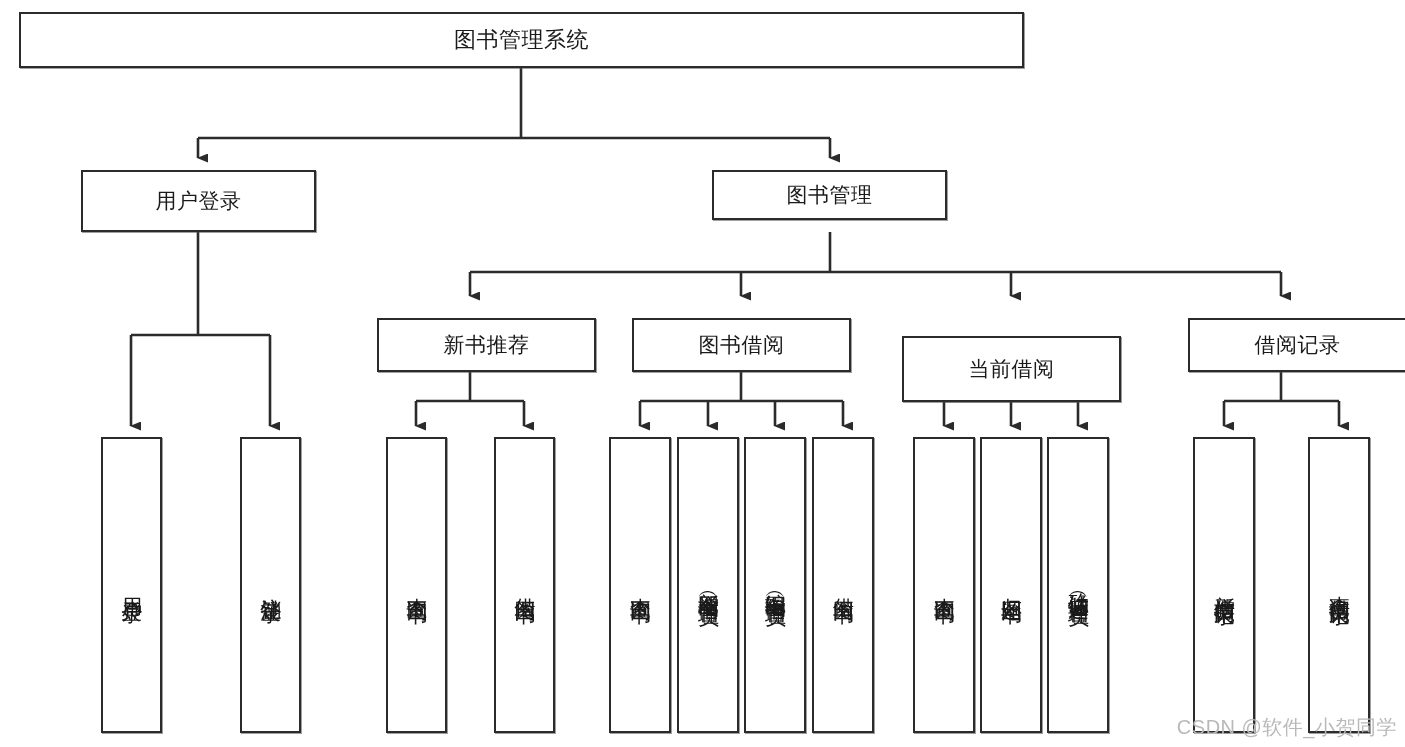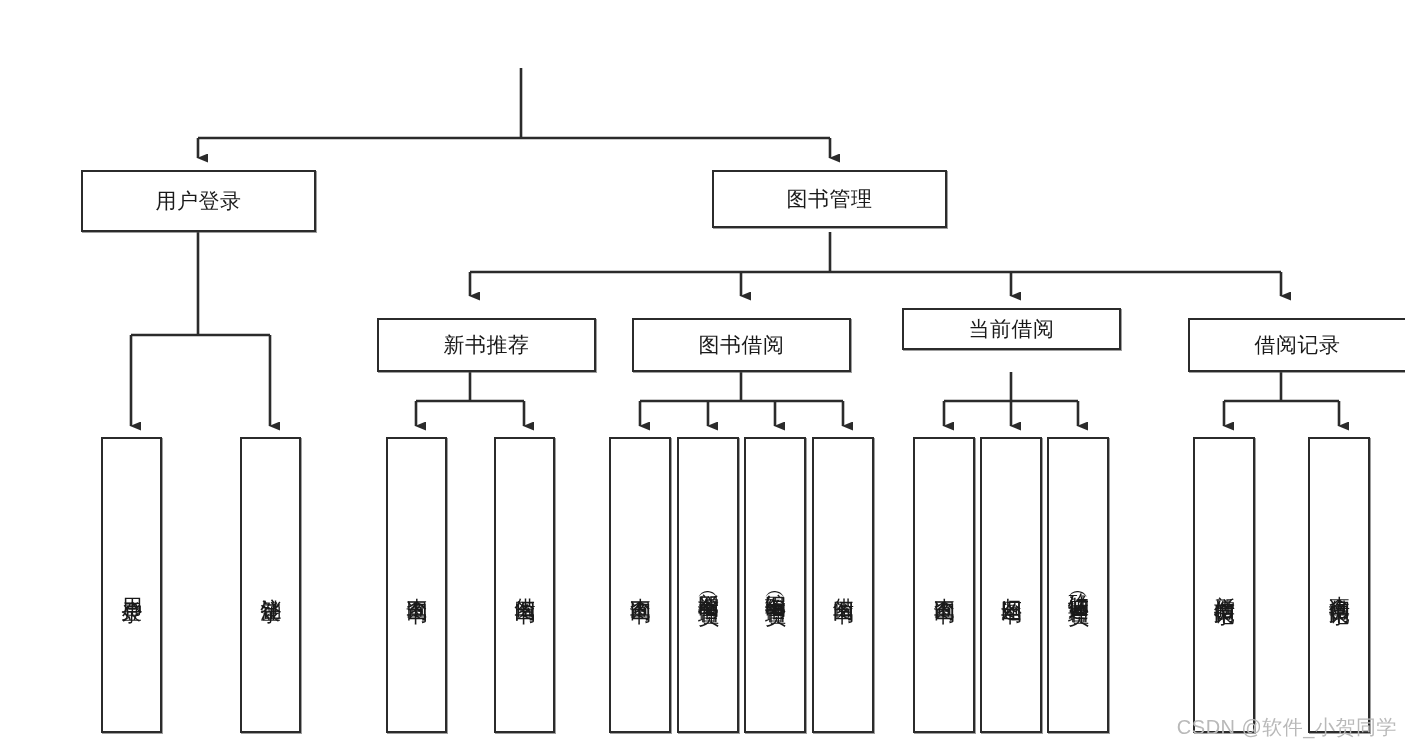--- a/index.html
+++ b/index.html
@@ -125,35 +125,38 @@
       <path d="M 1011 401 L 1011 426" marker-end="url(#arrowhead)"></path>
       <path d="M 1078 401 L 1078 426" marker-end="url(#arrowhead)"></path>
 
       <path d="M 1281 372 L 1281 401"></path>
       <path d="M 1224 401 L 1339 401"></path>
       <path d="M 1224 401 L 1224 426" marker-end="url(#arrowhead)"></path>
       <path d="M 1339 401 L 1339 426" marker-end="url(#arrowhead)"></path>
     </g>
   </svg>
 
+  <div class="node horiz root" style="left:19px; top:12px; width:1005px; height:56px;">
+    <span class="node-label">图书管理系统</span>
+  </div>
 
   <div class="node horiz" style="left:81px; top:170px; width:235px; height:62px;">
     <span class="node-label">用户登录</span>
   </div>
-  <div class="node horiz" style="left:712px; top:170px; width:235px; height:58px;">
+  <div class="node horiz" style="left:712px; top:170px; width:235px; height:50px;">
     <span class="node-label">图书管理</span>
   </div>
 
   <div class="node horiz" style="left:361px; top:318px; width:219px; height:54px;margin-left:16px;">
     <span class="node-label">新书推荐</span>
   </div>
   <div class="node horiz" style="left:632px; top:318px; width:219px; height:54px;justify-content:center;">
     <span class="node-label">图书借阅</span>
   </div>
-  <div class="node horiz" style="left:902px; top:308px; width:219px; height:42px;justify-content:center;">
+  <div class="node horiz" style="left:902px; top:336px; width:219px; height:66px;justify-content:center;">
     <span class="node-label">当前借阅</span>
   </div>
   <div class="node horiz" style="left:1188px; top:318px; width:219px; height:54px;">
     <span class="node-label">借阅记录</span>
   </div>
 
   <div class="node vert" style="left:101px; top:437px; width:61px; height:296px;">
     <span class="node-label">用户登录</span>
   </div>
   <div class="node vert" style="left:240px; top:437px; width:61px; height:296px;">

